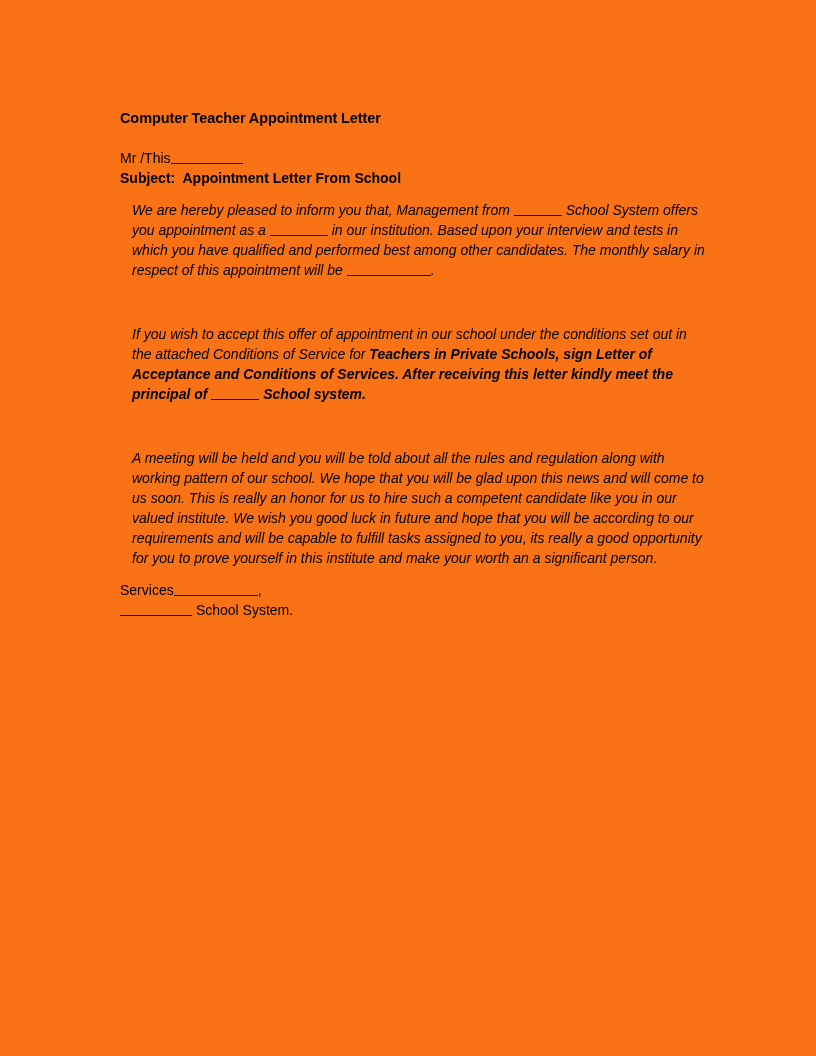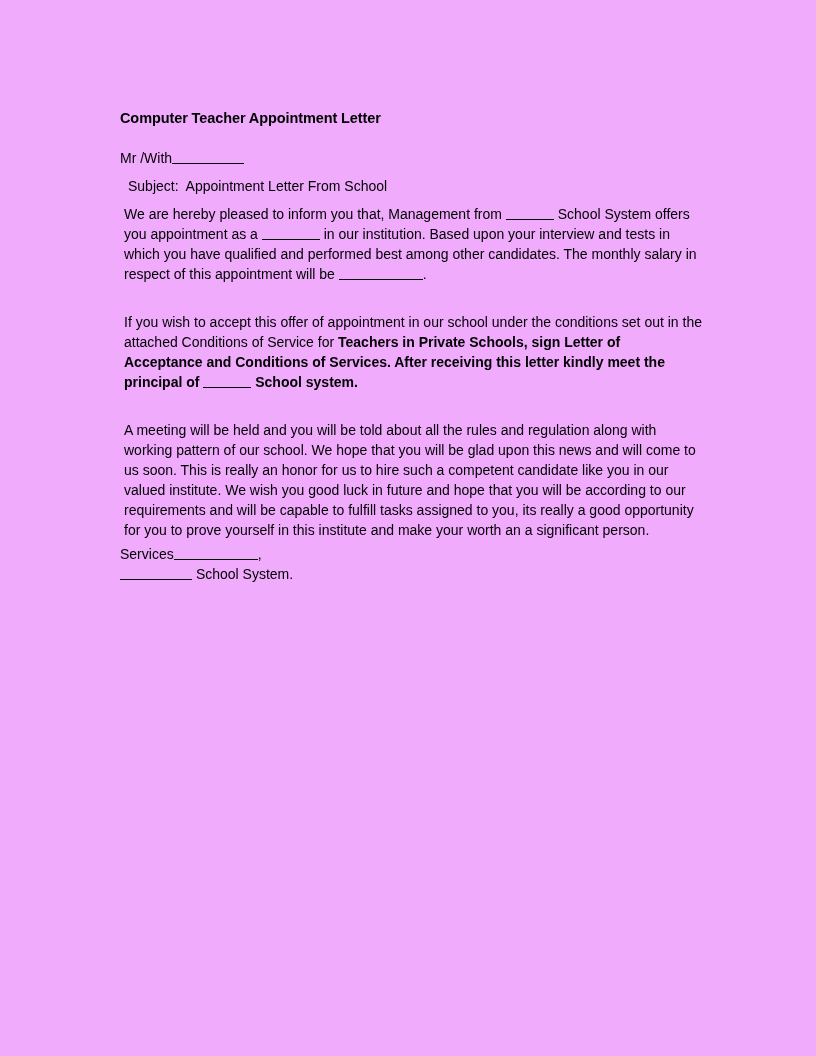--- a/index.html
+++ b/index.html
@@ -17,21 +17,21 @@
     font-stretch: condensed;
     color: #000000;
     -webkit-font-smoothing: none;
   }
   .page {
     position: absolute;
     left: 0;
     top: 0;
     width: 816px;
     height: 1056px;
-    background: #f0abfc;
+    background: #f97316;
   }
   .doc-body {
     position: absolute;
     left: 120px;
     top: 108px;
     width: 580px;
     font-size: 14px;
     line-height: 20px;
   }
   .doc-title {
@@ -42,61 +42,62 @@
     margin: 0;
   }
   .spacer-line {
     height: 20px;
   }
   .line {
     margin: 0;
     white-space: pre-wrap;
   }
   .para {
-    margin: 4px;
+    margin: 12px;
     text-align: left;
+    font-style: italic;
   }
   .bold {
     font-weight: bold;
   }
   .blank-fill {
     display: inline-block;
     border-bottom: 1px solid #000000;
     vertical-align: baseline;
     height: 13px;
     margin-bottom: -1px;
   }
   .fill-xs { width: 38px; }
   .fill-s  { width: 48px; }
   .fill-m  { width: 58px; }
   .fill-l  { width: 72px; }
   .fill-xl { width: 84px; }
   .subject-line {
-    font-weight: normal;
-    margin: 8px;
+    font-weight: bold;
+    margin: 0;
     white-space: pre;
   }
   .para-wrap {
     width: 578px;
   }
   .closing .line {
     white-space: pre;
   }
 </style>
 </head>
 <body>
 
 <div class="page">
   <div class="doc-body">
 
     <div class="doc-title">Computer Teacher Appointment Letter</div>
 
     <div class="spacer-line"></div>
 
-    <div class="line"><span>Mr /With</span><span class="blank-fill fill-l"></span></div>
+    <div class="line"><span>Mr /This</span><span class="blank-fill fill-l"></span></div>
 
 
     <div class="subject-line"><span>Subject:</span>  <span>Appointment Letter From School</span></div>
 
 
     <div class="para para-wrap"><span>We are hereby pleased to inform you that, Management from</span> <span class="blank-fill fill-s"></span> <span>School System offers you appointment as a</span> <span class="blank-fill fill-m"></span> <span>in our institution. Based upon your interview and tests in which you have qualified and performed best among other candidates. The monthly salary in respect of this appointment will be</span> <span class="blank-fill fill-xl"></span><span>.</span></div>
 
     <div class="spacer-line"></div>
 
     <div class="para para-wrap"><span>If you wish to accept this offer of appointment in our school under the conditions set out in the attached Conditions of Service for </span><span class="bold">Teachers in Private Schools, sign Letter of Acceptance and Conditions of Services. After receiving this letter kindly meet the principal of </span><span class="blank-fill fill-s"></span><span class="bold"> School system.</span></div>

